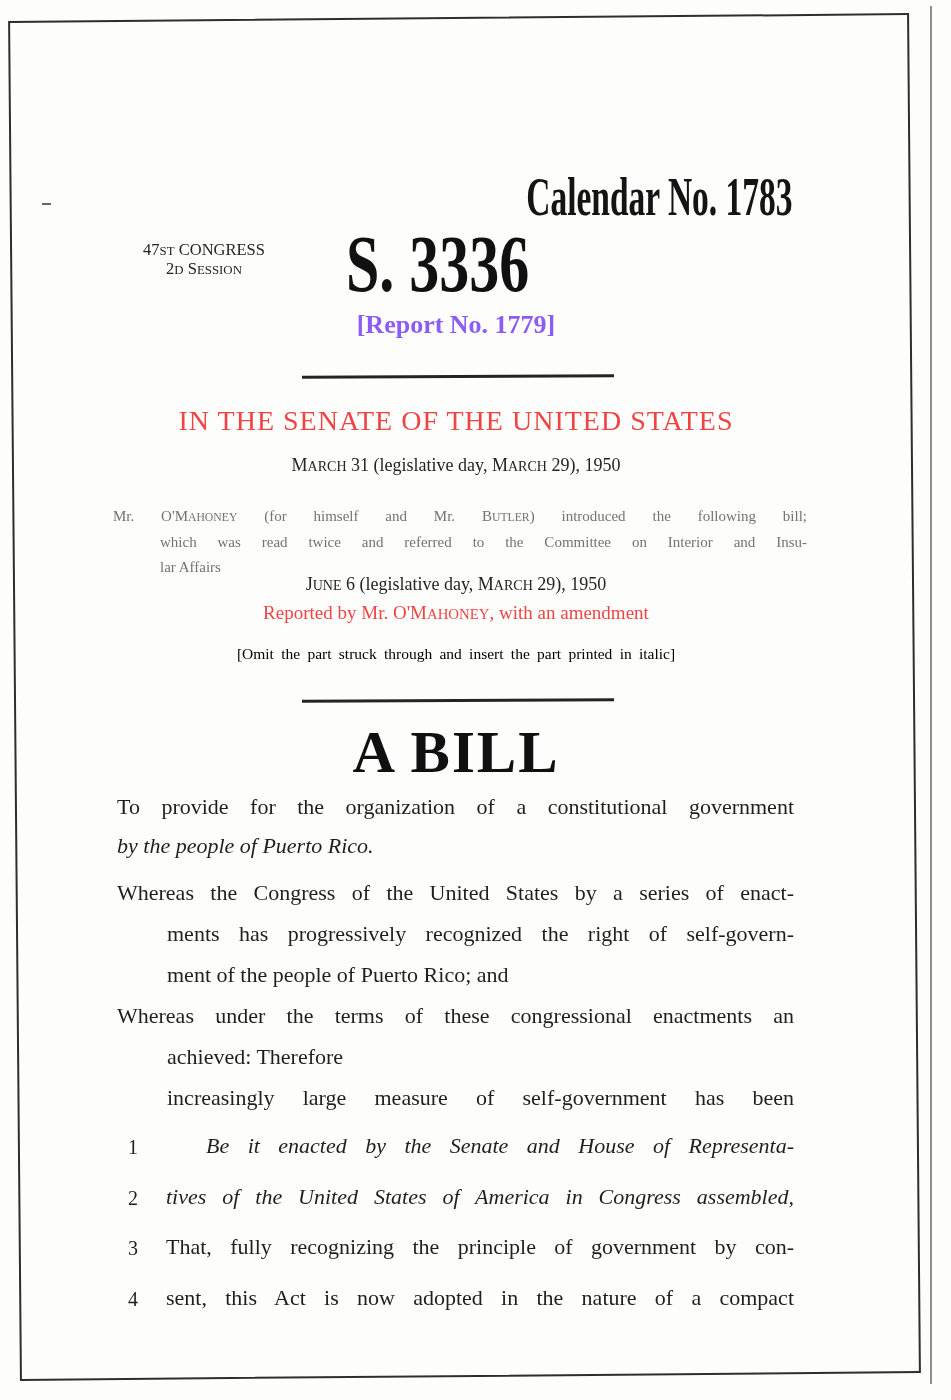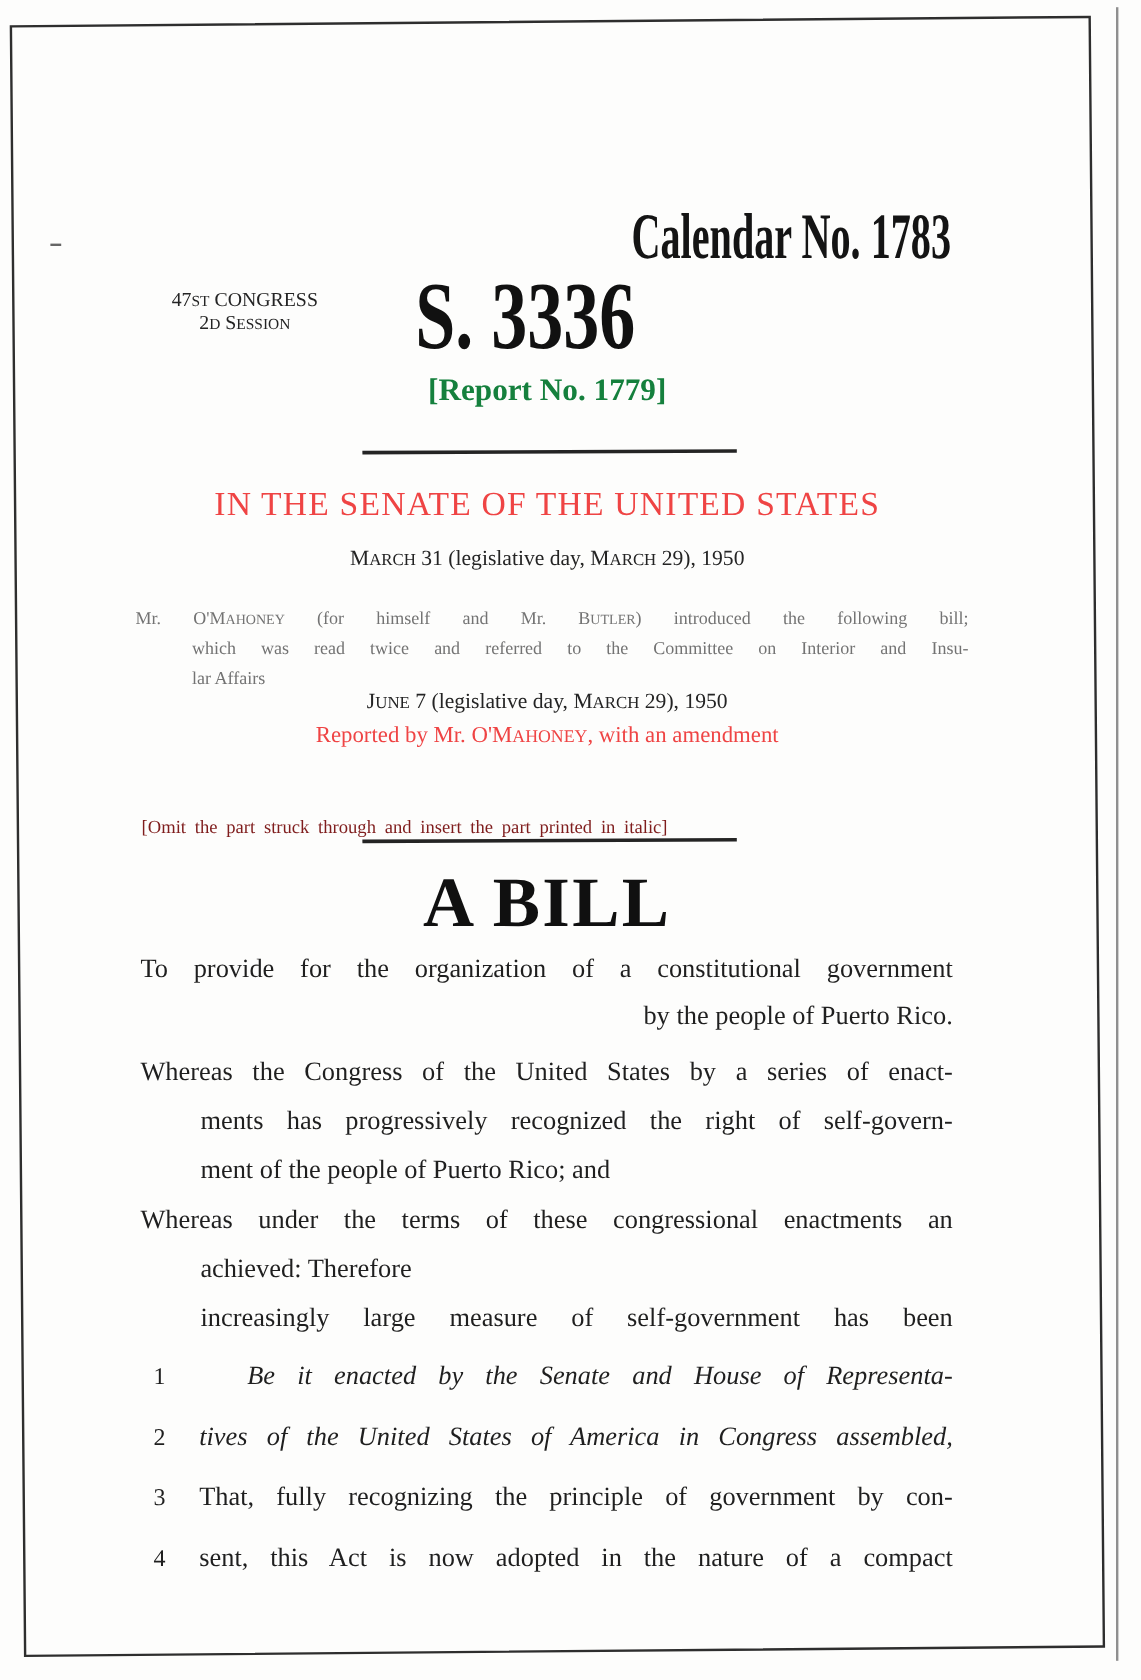--- a/index.html
+++ b/index.html
@@ -32,49 +32,49 @@
     position:absolute; left:120px; top:241px; width:168px; text-align:center;
     font-size:16.5px; line-height:18px; white-space:nowrap; color:#242424;
   }
   .bill-number {
     position:absolute; left:346px; top:224px; font-size:80px; font-weight:bold;
     line-height:1; white-space:nowrap; transform:scaleX(0.75); transform-origin:0 0;
     color:#111;
   }
   .report-no {
     position:absolute; left:118px; top:310px; width:676px; text-align:center;
-    font-size:26px; font-weight:bold; color:#15803d;
+    font-size:26px; font-weight:bold; color:#8b5cf6;
   }
   .rule { position:absolute; left:302px; width:312px; height:2.5px; background:#242424; transform:rotate(-0.25deg); }
   .rule1 { top:375px; }
   .rule2 { top:699px; }
 
   .senate-heading {
     position:absolute; left:118px; top:405px; width:676px; text-align:center;
     font-size:28px; letter-spacing:1px; white-space:nowrap; color:#ef4444;
   }
   .date-line {
     position:absolute; left:118px; width:676px; text-align:center; font-size:18px; color:#242424;
   }
   .date1 { top:455px; }
   .date2 { top:574px; }
 
   .intro { position:absolute; left:113px; top:484px; width:694px; font-size:15px; line-height:25px; color:#737373;margin-top:20px; }
   .intro .cont { padding-left:47px; }
   .just { text-align:justify; text-align-last:justify; }
 
   .reported { position:absolute; left:118px; top:602px; width:676px; text-align:center; font-size:19px; color:#ef4444; }
-  .omit { position:absolute; left:118px; top:681px; width:676px; font-size:15.5px; word-spacing:0.22em; color:#7f1d1d; }
+  .omit { position:absolute; left:118px; top:645px; width:676px; text-align:center; font-size:15.5px; word-spacing:0.22em; color:#000000; }
 
   .bill-heading {
     position:absolute; left:118px; top:723px; width:676px; text-align:center;
     font-size:59px; font-weight:bold; line-height:1; letter-spacing:2px; color:#101010;
   }
   .title-block { position:absolute; left:117px; top:787px; width:677px; font-size:22px; line-height:39px; color:#1f1f1f; }
-  .center { text-align:right; }
+  .center { text-align:left;font-style:italic; }
 
   .whereas { position:absolute; left:117px; width:677px; font-size:22px; line-height:41px; color:#1f1f1f; }
   .w1 { top:872px; }
   .w2 { top:995px; }
   .whereas .cont { padding-left:50px; }
 
   .bodyline { position:absolute; left:118px; width:676px; font-size:22px; line-height:32px; color:#1f1f1f; }
   .b1 { top:1130px; } .b2 { top:1181px; } .b3 { top:1231px; } .b4 { top:1282px; }
   .bodyline .num { position:absolute; left:10px; top:1px; font-size:20px; }
   .bodyline .btxt { margin-left:48px; text-align:justify; text-align-last:justify; }
@@ -101,21 +101,21 @@
 
 <div class="senate-heading">IN THE SENATE OF THE UNITED STATES</div>
 <div class="date-line date1"><span>M</span><span class="sc">ARCH</span><span> 31 (legislative day, </span><span>M</span><span class="sc">ARCH</span><span> 29), 1950</span></div>
 
 <div class="intro">
   <div class="just"><span>Mr. O'M</span><span class="sc">AHONEY</span><span> (for himself and Mr. B</span><span class="sc">UTLER</span><span>) introduced the following bill;</span></div>
   <div class="cont just">which was read twice and referred to the Committee on Interior and Insu-</div>
   <div class="cont">lar Affairs</div>
 </div>
 
-<div class="date-line date2"><span>J</span><span class="sc">UNE</span><span> 7 (legislative day, </span><span>M</span><span class="sc">ARCH</span><span> 29), 1950</span></div>
+<div class="date-line date2"><span>J</span><span class="sc">UNE</span><span> 6 (legislative day, </span><span>M</span><span class="sc">ARCH</span><span> 29), 1950</span></div>
 <div class="reported"><span>Reported by Mr. O'M</span><span class="sc">AHONEY</span><span>, with an amendment</span></div>
 <div class="omit">[Omit the part struck through and insert the part printed in italic]</div>
 
 <div class="rule rule2"></div>
 
 <div class="bill-heading">A BILL</div>
 
 <div class="title-block">
   <div class="just">To provide for the organization of a constitutional government</div>
   <div class="center">by the people of Puerto Rico.</div>

